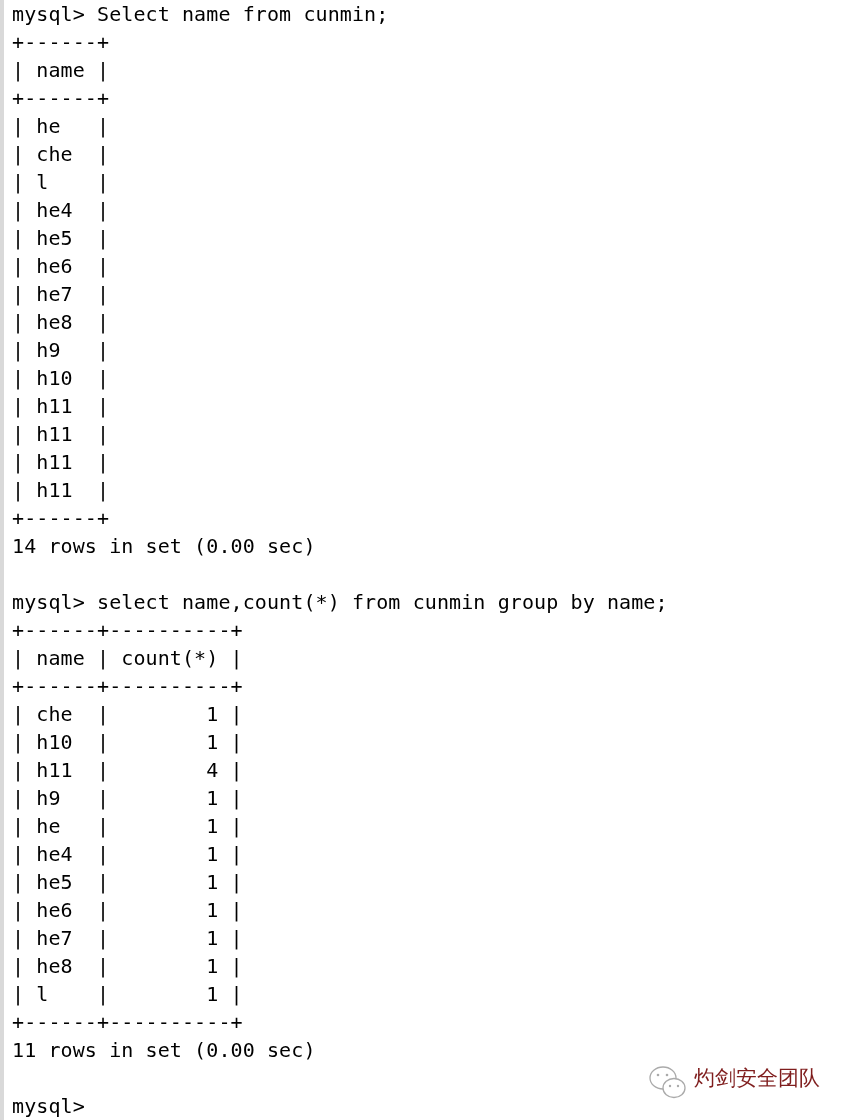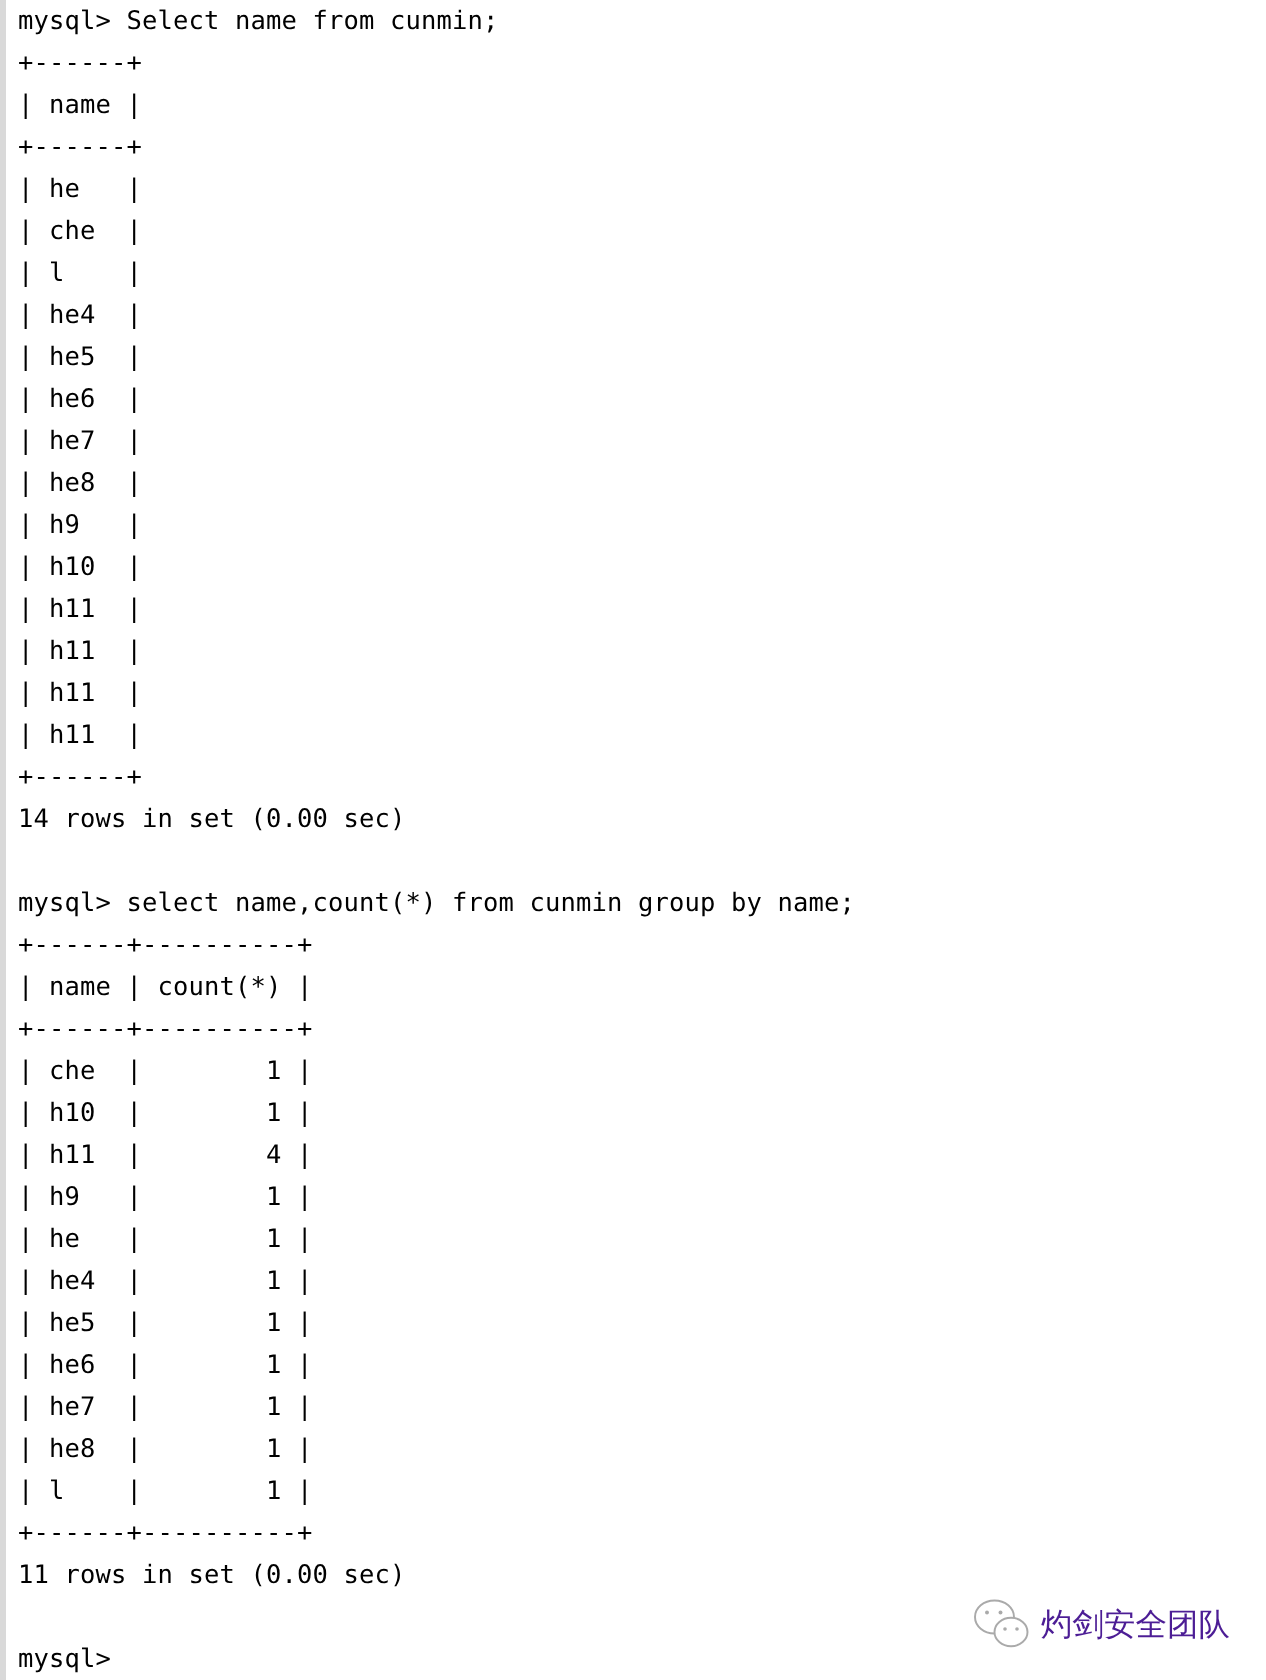--- a/index.html
+++ b/index.html
@@ -1,22 +1,22 @@
 <!DOCTYPE html>
 <html><head>
 <meta charset="utf-8">
 <style>
   html, body { margin:0; padding:0; background:#ffffff; }
   body { width:844px; height:1120px; position:relative; overflow:hidden; }
   .leftbar { position:absolute; left:0; top:0; width:4px; height:1120px; background:#d9d9d9; }
   .term { position:absolute; left:12px; top:0; margin:0;
     font-family:"DejaVu Sans Mono", "Liberation Mono", monospace;
-    font-size:17px; line-height:28px; color:#000; white-space:pre; letter-spacing:0.1px; }
+    font-size:20px; line-height:28px; color:#000; white-space:pre; letter-spacing:0.1px; }
   .line { display:block; height:28px; }
-  .watermark { position:absolute; left:648px; top:1064px; display:flex; align-items:center; gap:6px; color:#4c1d95;
+  .watermark { position:absolute; left:648px; top:1064px; display:flex; align-items:flex-start; gap:6px; color:#7f1d1d;
     font-family:"DejaVu Sans", sans-serif; font-size:21px; }
   .wm-icon { width:40px; height:38px; }
 </style>
 </head>
 <body>
 
 <div class="leftbar"></div>
 
 <div class="term" id="term"><span class="line">mysql&gt; Select name from cunmin;</span><span class="line">+------+</span><span class="line">| name |</span><span class="line">+------+</span><span class="line">| he   |</span><span class="line">| che  |</span><span class="line">| l    |</span><span class="line">| he4  |</span><span class="line">| he5  |</span><span class="line">| he6  |</span><span class="line">| he7  |</span><span class="line">| he8  |</span><span class="line">| h9   |</span><span class="line">| h10  |</span><span class="line">| h11  |</span><span class="line">| h11  |</span><span class="line">| h11  |</span><span class="line">| h11  |</span><span class="line">+------+</span><span class="line">14 rows in set (0.00 sec)</span><span class="line"></span><span class="line">mysql&gt; select name,count(*) from cunmin group by name;</span><span class="line">+------+----------+</span><span class="line">| name | count(*) |</span><span class="line">+------+----------+</span><span class="line">| che  |        1 |</span><span class="line">| h10  |        1 |</span><span class="line">| h11  |        4 |</span><span class="line">| h9   |        1 |</span><span class="line">| he   |        1 |</span><span class="line">| he4  |        1 |</span><span class="line">| he5  |        1 |</span><span class="line">| he6  |        1 |</span><span class="line">| he7  |        1 |</span><span class="line">| he8  |        1 |</span><span class="line">| l    |        1 |</span><span class="line">+------+----------+</span><span class="line">11 rows in set (0.00 sec)</span><span class="line"></span><span class="line">mysql&gt;</span></div>
 

